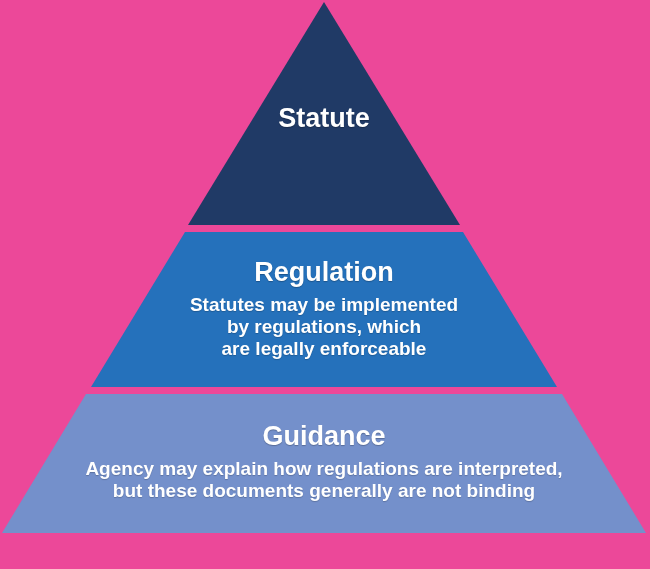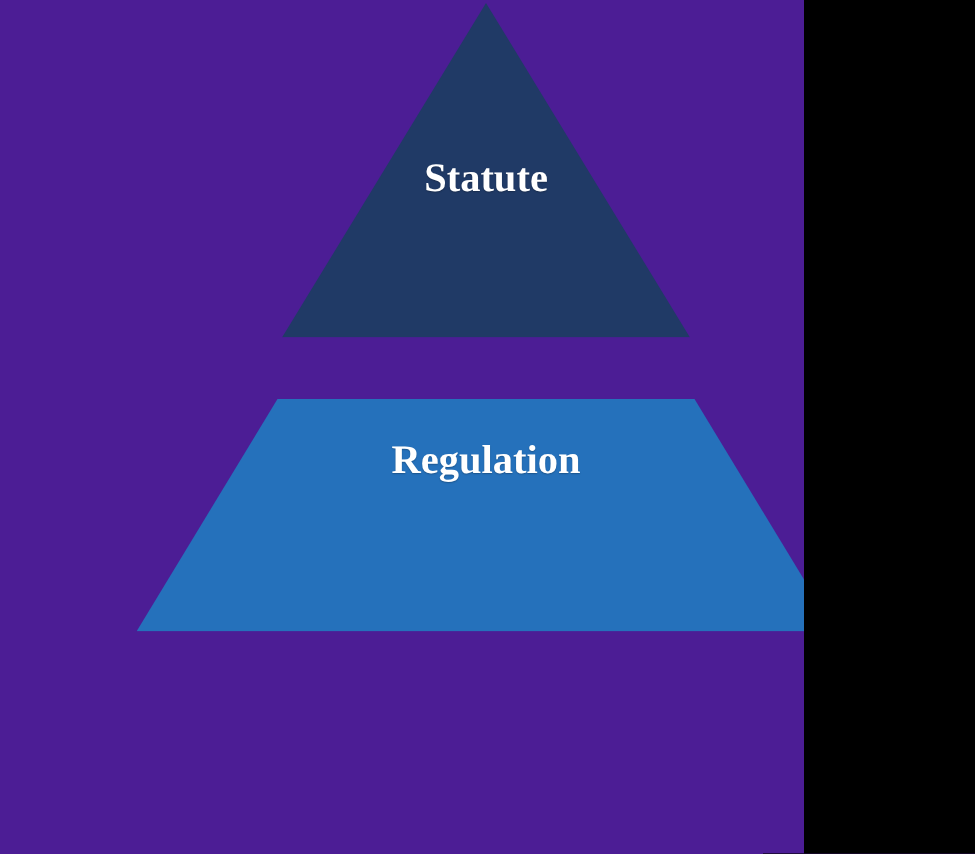--- a/index.html
+++ b/index.html
@@ -2,43 +2,42 @@
 <html><head>
 <meta charset="utf-8">
 <style>
   html, body {
     margin: 0;
     padding: 0;
     background: #000000;
   }
   .stage {
     position: relative;
-    width: 536px;
+    width: 650px;
     height: 569px;
-    background: #4c1d95;
+    background: #ec4899;
     overflow: hidden;
-    font-family: Liberation Serif, serif;
+    font-family: Liberation Sans, sans-serif;
   }
   .tier {
     position: absolute;
   }
   .tier-statute {
     left: 188px;
     top: 2px;
     width: 272px;
     height: 223px;
     clip-path: polygon(136px 0px, 272px 223px, 0px 223px);
   }
   .tier-regulation {
     left: 91px;
     top: 232px;
     width: 466px;
     height: 155px;
     clip-path: polygon(94px 0px, 372px 0px, 466px 155px, 0px 155px);
-    margin-top: 34px;
   }
   .tier-guidance {
     left: 2px;
     top: 394px;
     width: 644px;
     height: 139px;
     clip-path: polygon(84px 0px, 560px 0px, 644px 139px, 0px 139px);
   }
   .tier-text {
     position: absolute;
@@ -72,17 +71,27 @@
 
   <div class="tier tier-statute" style="background: rgb(32, 58, 102);">
     <div class="tier-text">
       <div class="tier-title">Statute</div>
     </div>
   </div>
 
   <div class="tier tier-regulation" style="background: rgb(37, 113, 187);">
     <div class="tier-text">
       <div class="tier-title">Regulation</div>
+      <div class="tier-desc">Statutes may be implemented
+by regulations, which
+are legally enforceable</div>
     </div>
   </div>
 
+  <div class="tier tier-guidance" style="background: rgb(116, 144, 203);">
+    <div class="tier-text">
+      <div class="tier-title">Guidance</div>
+      <div class="tier-desc">Agency may explain how regulations are interpreted,
+but these documents generally are not binding</div>
+    </div>
+  </div>
 
 </div>
 
 </body></html>

